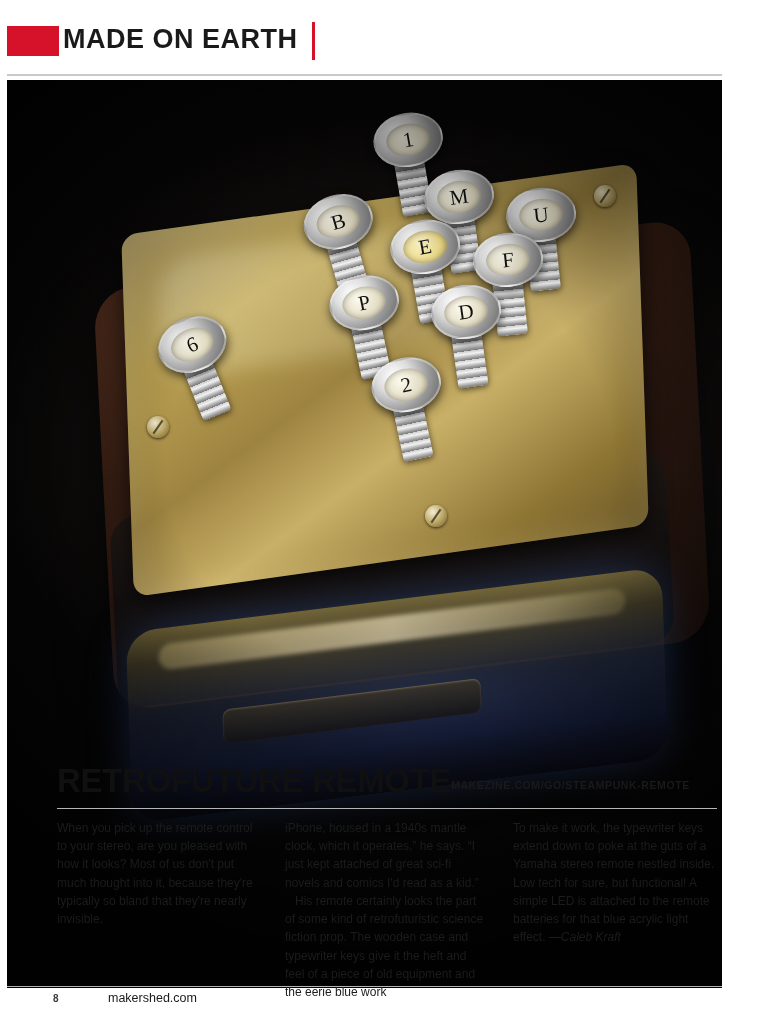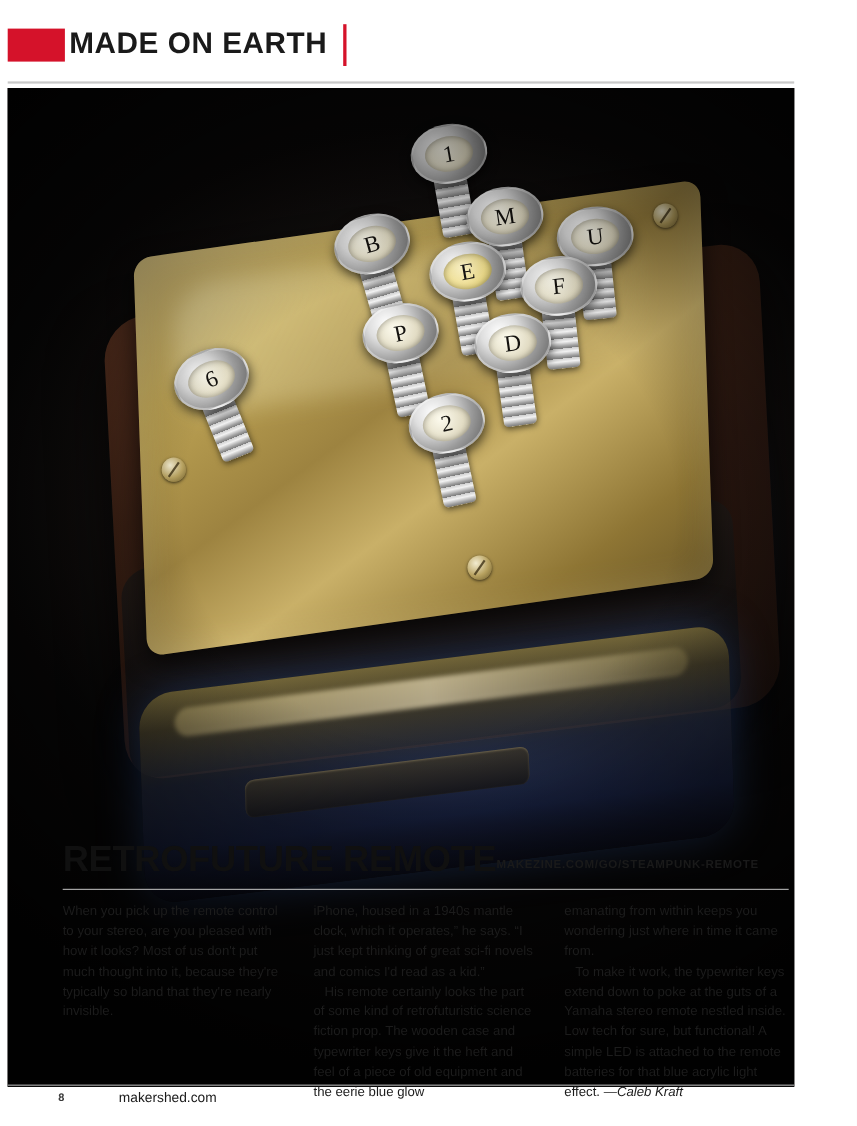--- a/index.html
+++ b/index.html
@@ -464,25 +464,24 @@
       <div class="headline">RETROFUTURE REMOTE</div>
       <div class="headline-url">MAKEZINE.COM/GO/STEAMPUNK-REMOTE</div>
     </div>
     <div class="rule-under"></div>
 
     <div class="cols">
       <div class="col">
         <p>When you pick up the remote control to your stereo, are you pleased with how it looks? Most of us don't put much thought into it, because they're typically so bland that they're nearly invisible.</p>
       </div>
       <div class="col">
-        <p>iPhone, housed in a 1940s mantle clock, which it operates,” he says. “I just kept thinking of great sci-fi novels and comics I'd read as a kid.”</p>
-        <p>His remote certainly looks the part of some kind of retrofuturistic science fiction prop. The wooden case and typewriter keys give it the heft and feel of a piece of old equipment and the eerie blue glow</p>
+        <p>iPhone, housed in a 1940s mantle clock, which it operates,” he says. “I just kept attached of great sci-fi novels and comics I'd read as a kid.”</p>
+        <p>His remote certainly looks the part of some kind of retrofuturistic science fiction prop. The wooden case and typewriter keys give it the heft and feel of a piece of old equipment and the eerie blue work</p>
       </div>
       <div class="col">
-        <p>emanating from within keeps you wondering just where in time it came from.</p>
         <p><span>To make it work, the typewriter keys extend down to poke at the guts of a Yamaha stereo remote nestled inside. Low tech for sure, but functional! A simple LED is attached to the remote batteries for that blue acrylic light effect. </span><span class="byline">—Caleb Kraft</span></p>
       </div>
     </div>
   </div>
 
   <div class="credit">Michael Greensmith</div>
 
   <div class="footer-rule"></div>
   <div class="folio">8</div>
   <div class="footer-site">makershed.com</div>

